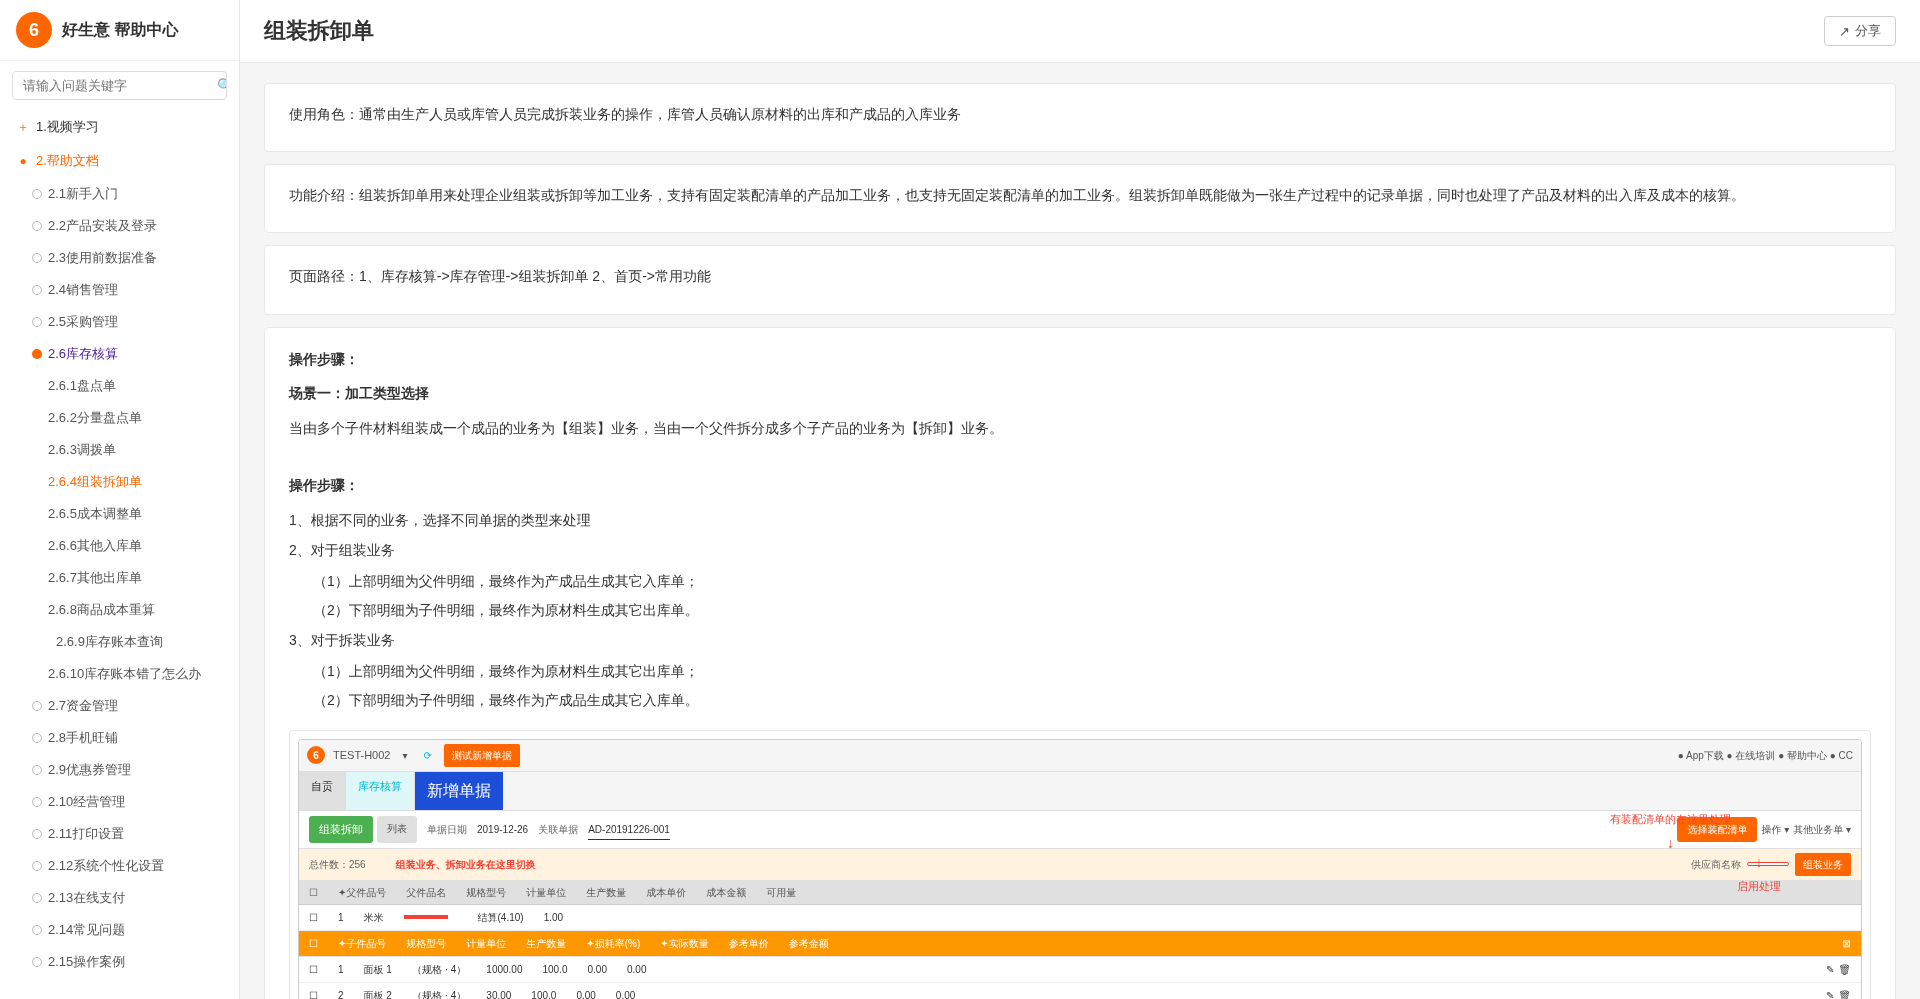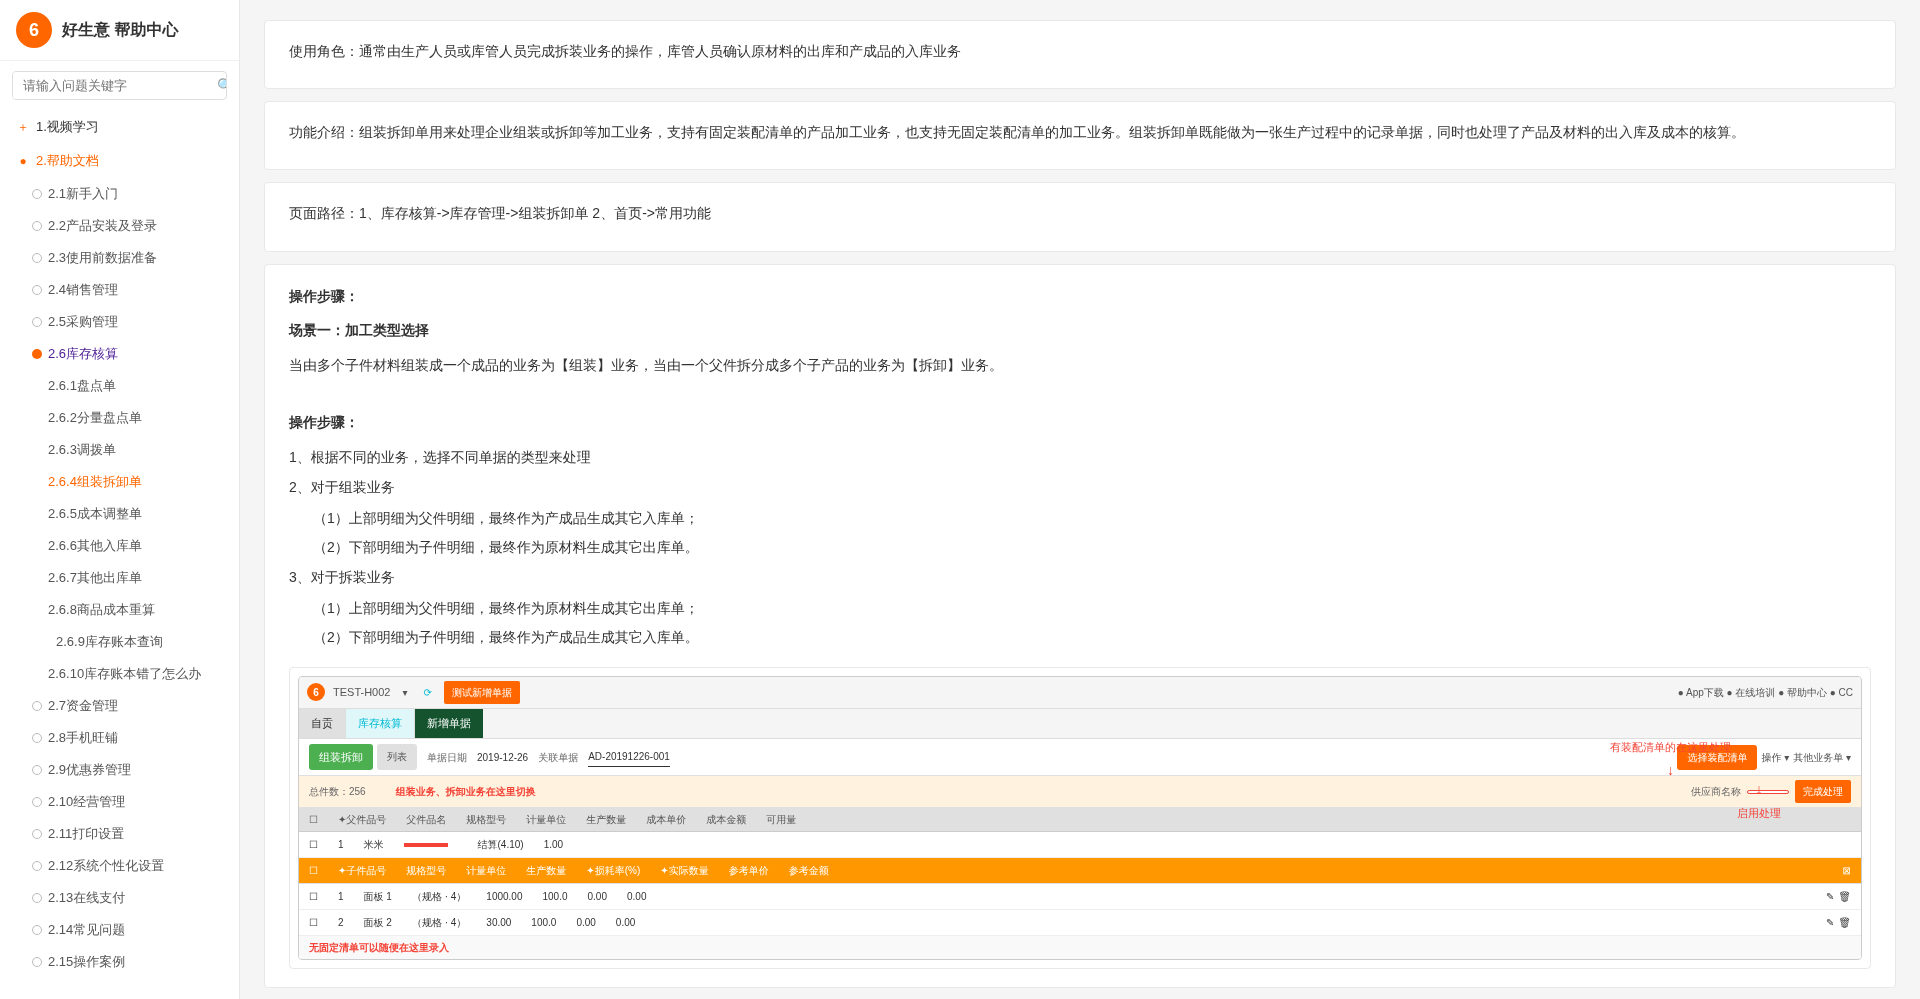--- a/index.html
+++ b/index.html
@@ -254,20 +254,27 @@
       <span>2.14常见问题</span>
     </div>
     <div class="nav-sub-item">
       <span class="dot-closed"></span>
       <span>2.15操作案例</span>
     </div>
   </div>
 </div>
 
 <div class="main">
+  <div class="main-header">
+    <h1 class="page-title">组装拆卸单</h1>
+    <button class="share-btn">
+      <span>↗</span>
+      <span>分享</span>
+    </button>
+  </div>
 
   <div class="main-content">
 
     <div class="content-card">
       <p>使用角色：通常由生产人员或库管人员完成拆装业务的操作，库管人员确认原材料的出库和产成品的入库业务</p>
     </div>
 
     <div class="content-card">
       <p>功能介绍：组装拆卸单用来处理企业组装或拆卸等加工业务，支持有固定装配清单的产品加工业务，也支持无固定装配清单的加工业务。组装拆卸单既能做为一张生产过程中的记录单据，同时也处理了产品及材料的出入库及成本的核算。</p>
     </div>
@@ -302,21 +309,21 @@
             <span style="margin-left:4px; font-size:10px;">▾</span>
             <span style="margin-left:8px; color:#00bcd4; font-size:10px;">⟳</span>
             <div style="background:#f60; color:white; padding:2px 8px; border-radius:2px; font-size:10px; margin-left:4px;">测试新增单据</div>
             <div style="flex:1;"></div>
             <span style="font-size:10px; color:#555;">● App下载 ● 在线培训 ● 帮助中心 ● CC</span>
           </div>
 
           <div style="display:flex; background:#f5f5f5; border-bottom:1px solid #ddd;">
             <div style="padding:4px 12px; background:#e0e0e0; font-size:11px; border-right:1px solid #ddd; cursor:pointer;">自贡</div>
             <div style="padding:4px 12px; background:#e0f7fa; color:#00bcd4; font-size:11px; border-right:1px solid #ddd; cursor:pointer;">库存核算</div>
-            <div style="padding:4px 12px; background:#14532d; color:white; font-size:11px; cursor:pointer;">新增单据</div>
+            <div style="padding:4px 12px; background:#1d4ed8; color:white; font-size:16px; cursor:pointer;">新增单据</div>
           </div>
 
           <div style="background:#fff; border-bottom:1px solid #e0e0e0; padding:5px 10px; display:flex; align-items:center; gap:10px; flex-wrap:wrap; position:relative;">
             <div style="display:flex; gap:4px;">
               <div style="padding:3px 10px; background:#4caf50; color:white; border-radius:3px; font-size:11px; cursor:pointer;">组装拆卸</div>
               <div style="padding:3px 10px; background:#e0e0e0; color:#555; border-radius:3px; font-size:10px; cursor:pointer;">列表</div>
             </div>
             <span style="font-size:10px; color:#666;text-align:right;">单据日期</span>
             <span style="font-size:10px; color:#333;">2019-12-26</span>
             <span style="font-size:10px; color:#666;">关联单据</span>
@@ -338,21 +345,21 @@
 
             <div style="color:#f44336; font-size:10px; font-weight:bold; margin-left:20px;">组装业务、拆卸业务在这里切换</div>
 
             <div style="position:absolute; right:80px; top:0; display:flex; flex-direction:column; align-items:center;">
               <span style="color:#f44336; font-size:14px;">↓</span>
               <span class="ann-text">启用处理</span>
             </div>
             <div style="margin-left:auto; display:flex; align-items:center; gap:6px;">
               <span style="font-size:10px; color:#666;">供应商名称</span>
               <div style="border:1px solid #f44336; border-radius:2px; padding:1px 20px; background:#fff;"></div>
-              <div style="background:#f60; color:white; padding:2px 8px; border-radius:2px; font-size:10px; cursor:pointer;">完成处理</div>
+              <div style="background:#f60; color:white; padding:2px 8px; border-radius:2px; font-size:10px; cursor:pointer;">组装业务</div>
             </div>
           </div>
 
           <div>
             <div style="background:#e0e0e0; padding:2px 10px; font-size:10px; color:#555; display:flex; gap:20px; border-bottom:1px solid #ccc;">
               <span>☐</span>
               <span>✦父件品号</span>
               <span>父件品名</span>
               <span>规格型号</span>
               <span>计量单位</span>

